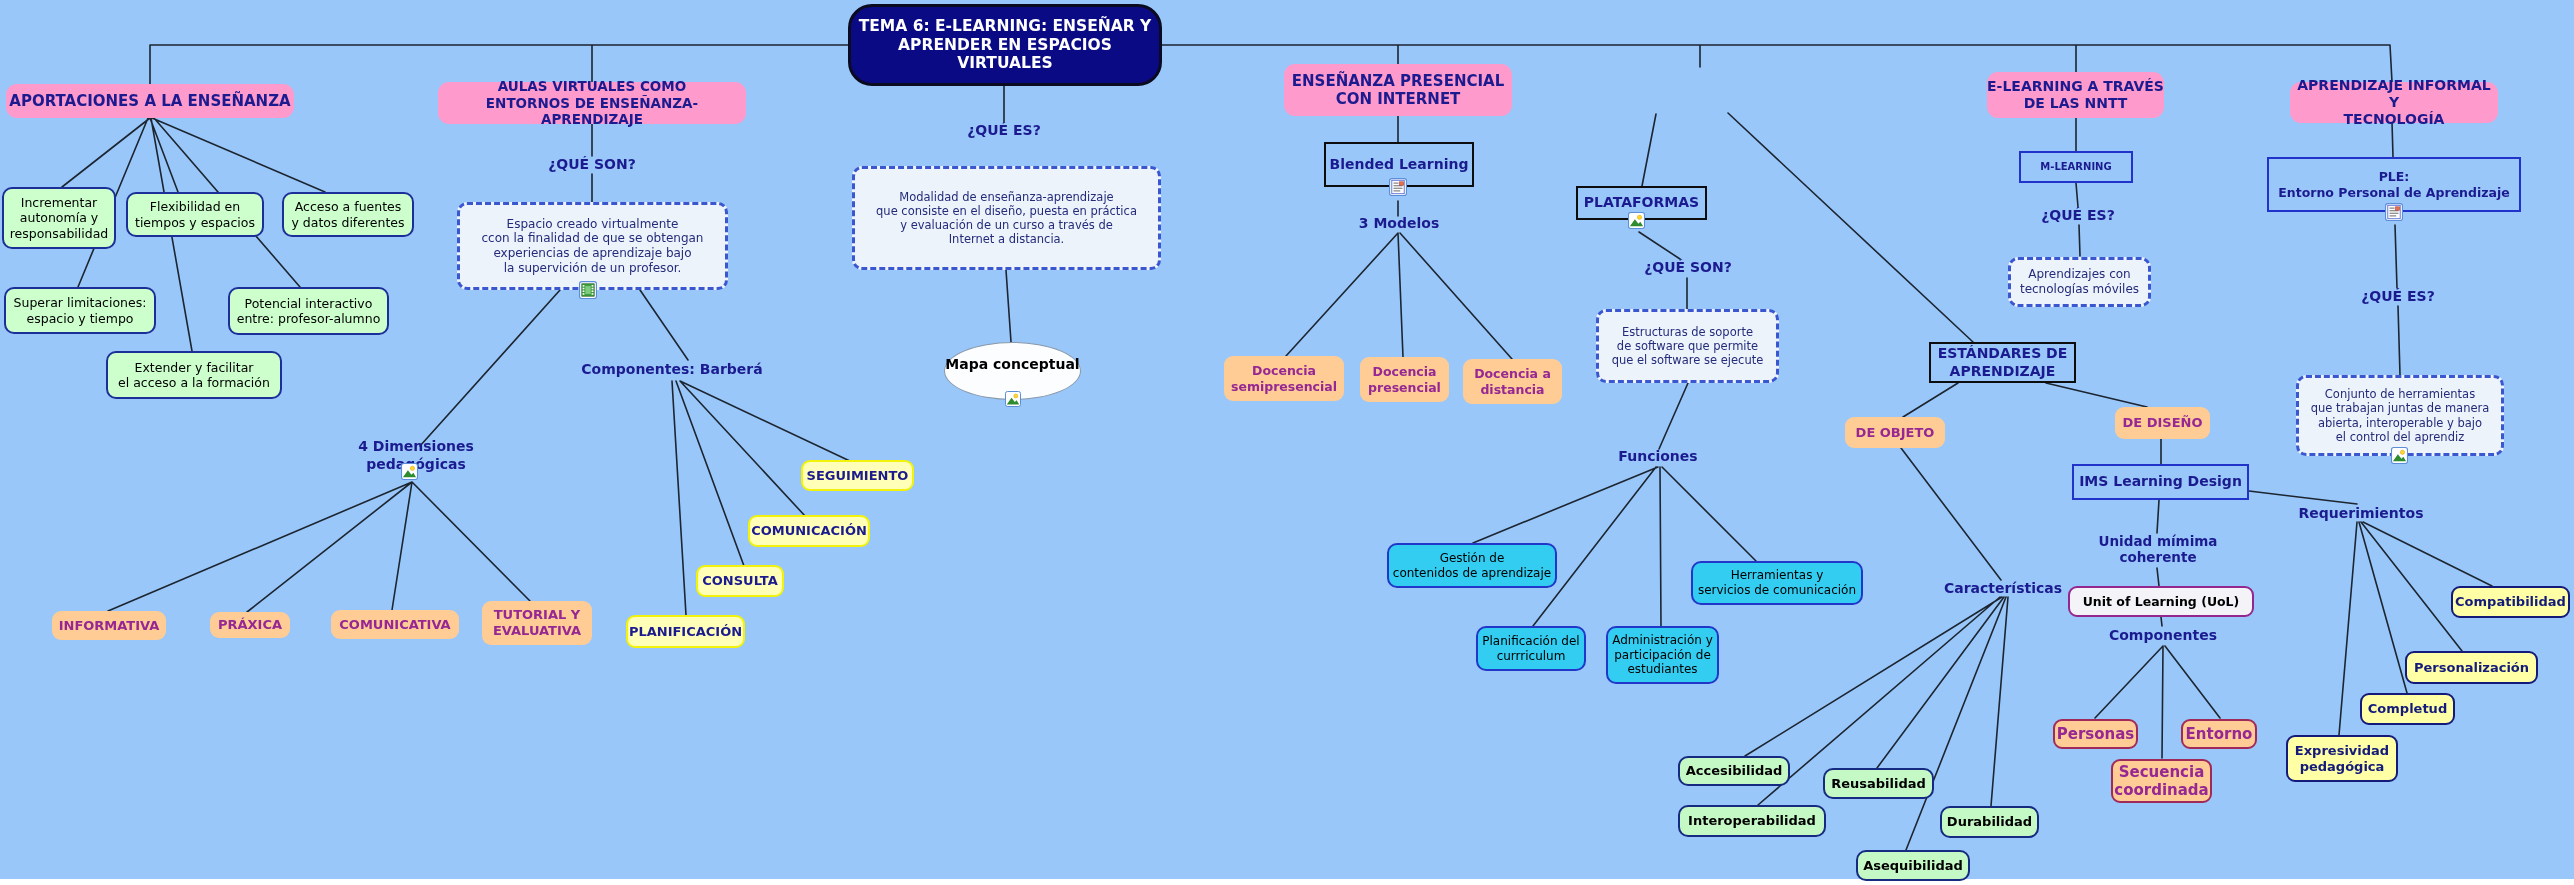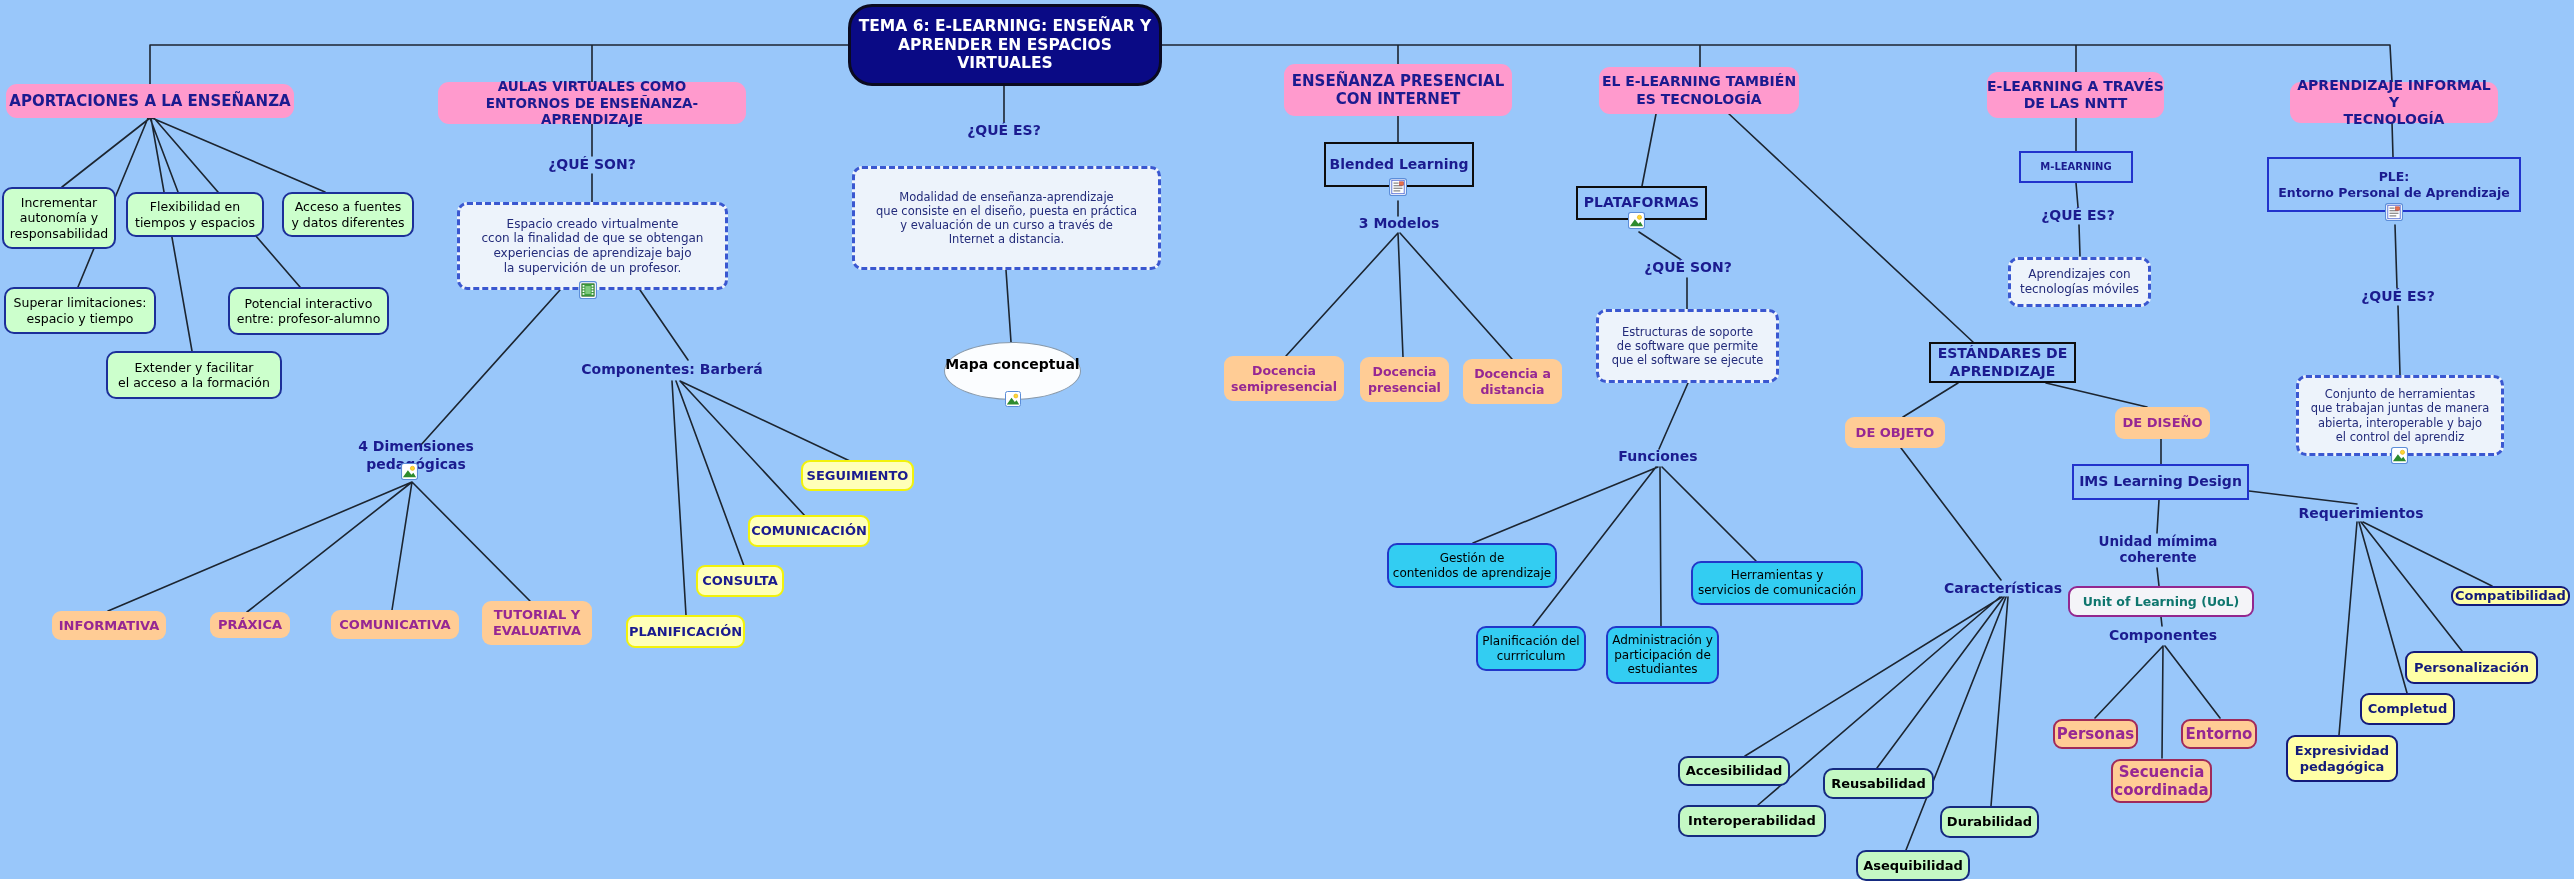--- a/index.html
+++ b/index.html
@@ -56,21 +56,21 @@
   .navybox{
     background:transparent;border:2px solid #0d0d0d;
     color:#1B1B8F;font-weight:bold;font-size:14px;
   }
   .bluebox{
     background:transparent;border:2px solid #2233CC;
     color:#1B1B8F;font-weight:bold;font-size:13px;
   }
   .uol{
     background:#F4F4F8;border:2px solid #93278F;border-radius:9px;
-    color:#0f766e;font-weight:bold;font-size:12.5px;
+    color:#000000;font-weight:bold;font-size:12.5px;
   }
   .dashed{
     background:#EDF3FB;border:3px dashed #3A57D0;border-radius:10px;
     color:#232B7A;font-size:12px;
   }
   .ellipse{
     background:#FBFDFF;border:1px solid #8899AA;border-radius:50%;
     color:#000;font-weight:bold;font-size:14px;flex-direction:column;
   }
   .icon{position:absolute;z-index:3;display:block;}
@@ -186,22 +186,20 @@
       </svg>
   </span>
   <div class="node label" style="left:1349px;top:216px;width:100px;height:16px;">3 Modelos</div>
   <div class="node orange" style="left:1224px;top:356px;width:120px;height:45px;font-size:12.5px;">Docencia
 semipresencial</div>
   <div class="node orange" style="left:1360px;top:357px;width:89px;height:45px;font-size:12.5px;">Docencia
 presencial</div>
   <div class="node orange" style="left:1463px;top:359px;width:99px;height:45px;font-size:12.5px;">Docencia a
 distancia</div>
 
-  <div class="node pink" style="left:1599px;top:67px;width:200px;height:47px;font-size:14px;">EL E-LEARNING TAMBIÉN
-ES TECNOLOGÍA</div>
   <div class="node navybox" style="left:1576px;top:186px;width:131px;height:34px;">PLATAFORMAS</div>
   <span class="icon" style="left:1628px;top:212px;width:17px;height:17px;">
     <svg viewBox="0 0 16 16" width="17" height="17">
         <rect x="0.5" y="0.5" width="15" height="15" rx="2" fill="#FFFFFF" stroke="#5B8DD9"></rect>
         <circle cx="10.8" cy="5" r="2" fill="#FFD633" stroke="#D9A400" stroke-width="0.5"></circle>
         <path d="M1.8 13.5 L6.5 6.8 L9.8 11 L11.6 9.2 L14.2 13.5 Z" fill="#2E8B2E"></path>
       </svg>
   </span>
   <div class="node label" style="left:1638px;top:259px;width:100px;height:17px;">¿QUÉ SON?</div>
   <div class="node dashed" style="left:1596px;top:309px;width:183px;height:74px;font-size:11.5px;">Estructuras de soporte
@@ -234,21 +232,21 @@
   <div class="node label" style="left:2088px;top:533px;width:140px;height:32px;font-size:13.5px;">Unidad mímima
 coherente</div>
   <div class="node uol" style="left:2068px;top:586px;width:186px;height:31px;">Unit of Learning (UoL)</div>
   <div class="node label" style="left:2103px;top:627px;width:120px;height:17px;">Componentes</div>
   <div class="node orangeb" style="left:2053px;top:719px;width:85px;height:30px;">Personas</div>
   <div class="node orangeb" style="left:2181px;top:719px;width:76px;height:30px;">Entorno</div>
   <div class="node orangeb" style="left:2111px;top:759px;width:101px;height:44px;">Secuencia
 coordinada</div>
 
   <div class="node label" style="left:2291px;top:505px;width:140px;height:17px;">Requerimientos</div>
-  <div class="node yellowR" style="left:2451px;top:586px;width:119px;height:20px;">Compatibilidad</div>
+  <div class="node yellowR" style="left:2451px;top:586px;width:119px;height:32px;">Compatibilidad</div>
   <div class="node yellowR" style="left:2405px;top:651px;width:133px;height:33px;font-size:13px;">Personalización</div>
   <div class="node yellowR" style="left:2360px;top:693px;width:95px;height:32px;">Completud</div>
   <div class="node yellowR" style="left:2286px;top:735px;width:112px;height:47px;">Expresividad
 pedagógica</div>
 
   <div class="node pink" style="left:1987px;top:72px;width:177px;height:46px;font-size:14px;">E-LEARNING A TRAVÉS
 DE LAS NNTT</div>
   <div class="node bluebox" style="left:2019px;top:151px;width:114px;height:32px;font-size:10px;">M-LEARNING</div>
   <div class="node label" style="left:2028px;top:207px;width:100px;height:17px;">¿QUÉ ES?</div>
   <div class="node dashed" style="left:2008px;top:257px;width:143px;height:50px;">Aprendizajes con

